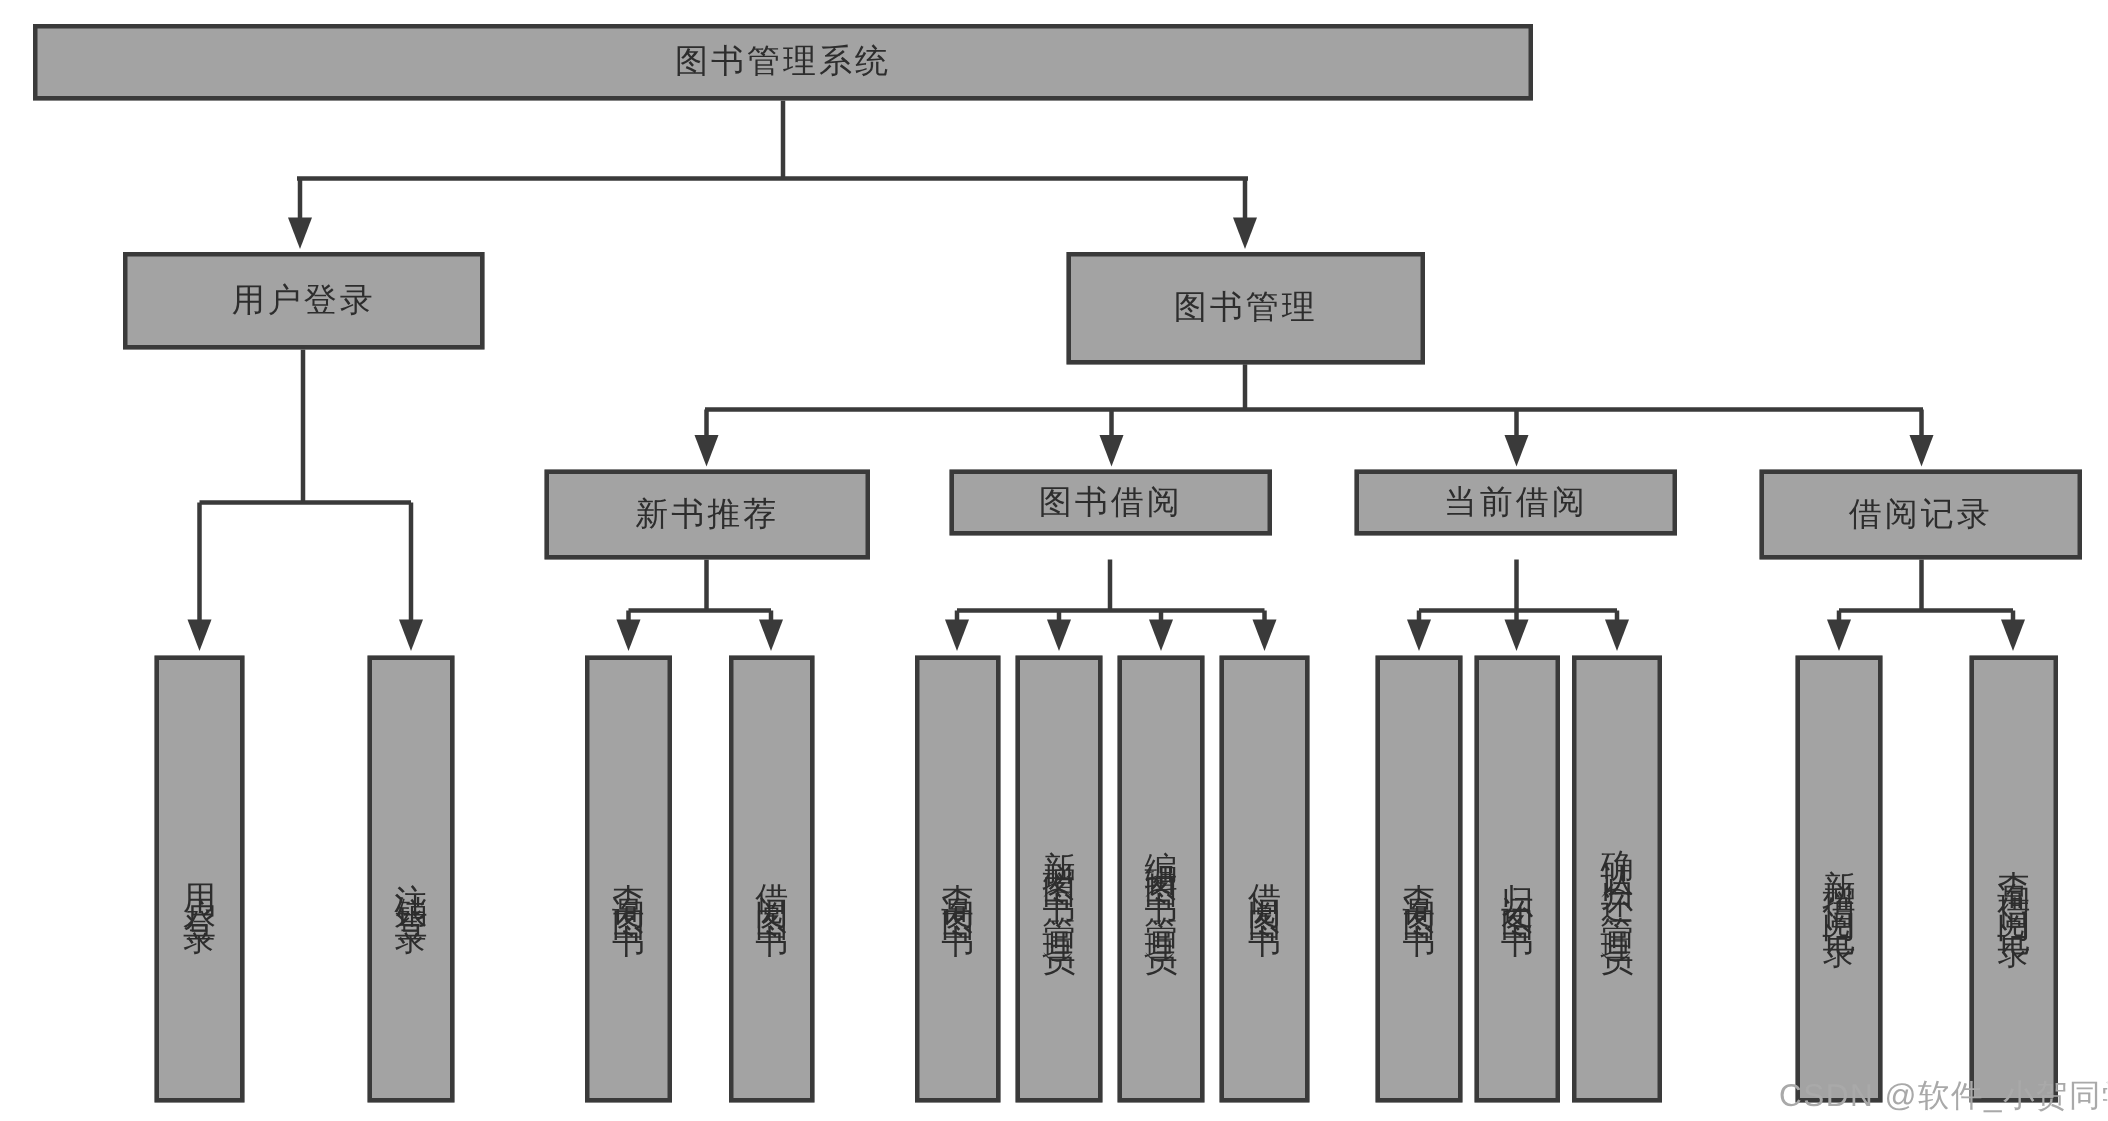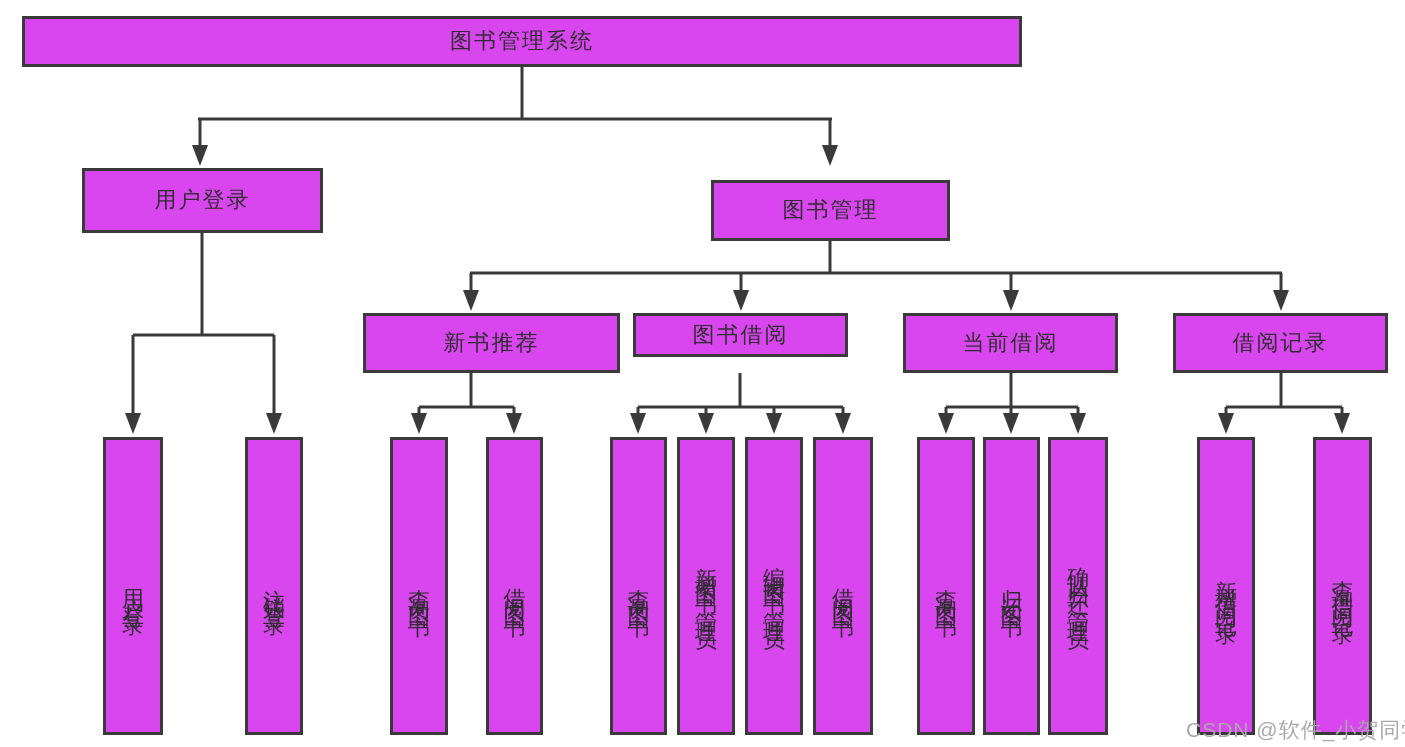--- a/index.html
+++ b/index.html
@@ -7,21 +7,21 @@
     position:relative;
     width:1405px;height:747px;
     background:#ffffff;
     font-family:"Liberation Sans",sans-serif;
     overflow:hidden;
   }
   .node{
     position:absolute;
     box-sizing:border-box;
     border:3px solid #3a3a3a;
-    background:#d946ef;
+    background:#a3a3a3;
     display:flex;
     align-items:center;
     justify-content:center;
     color:#2d2d2d;
     font-size:22px;
     letter-spacing:2px;
     text-align:center;
     line-height:1.2;
   }
   .v{
@@ -103,25 +103,25 @@
       <polygon points="1070,413 1086,413 1078,434" fill="#3a3a3a"></polygon>
       <line x1="1226" y1="407" x2="1226" y2="417" stroke="#3a3a3a" stroke-width="3"></line>
       <polygon points="1218,413 1234,413 1226,434" fill="#3a3a3a"></polygon>
       <line x1="1342" y1="407" x2="1342" y2="417" stroke="#3a3a3a" stroke-width="3"></line>
       <polygon points="1334,413 1350,413 1342,434" fill="#3a3a3a"></polygon>
     </svg>
 
   <div class="node" style="left:22px;top:16px;width:1000px;height:51px;">图书管理系统</div>
 
   <div class="node" style="left:82px;top:168px;width:241px;height:65px;">用户登录</div>
-  <div class="node" style="left:711px;top:180px;width:239px;height:61px;">图书管理</div>
+  <div class="node" style="left:711px;top:168px;width:239px;height:75px;">图书管理</div>
 
-  <div class="node" style="left:363px;top:313px;width:257px;height:60px;">新书推荐</div>
+  <div class="node" style="left:363px;top:313px;width:217px;height:60px;">新书推荐</div>
   <div class="node" style="left:633px;top:313px;width:215px;height:44px;">图书借阅</div>
-  <div class="node" style="left:903px;top:313px;width:215px;height:60px;">当前借阅</div>
+  <div class="node" style="left:903px;top:313px;width:215px;height:44px;">当前借阅</div>
   <div class="node" style="left:1173px;top:313px;width:215px;height:60px;">借阅记录</div>
 
   <div class="node v" style="left:103px;top:437px;width:60px;height:298px;">用户登录</div>
   <div class="node v" style="left:245px;top:437px;width:58px;height:298px;">注销登录</div>
 
   <div class="node v" style="left:390px;top:437px;width:58px;height:298px;">查询图书</div>
   <div class="node v" style="left:486px;top:437px;width:57px;height:298px;">借阅图书</div>
 
   <div class="node v" style="left:610px;top:437px;width:57px;height:298px;">查询图书</div>
   <div class="node v" style="left:677px;top:437px;width:58px;height:298px;">新增图书（管理员）</div>

